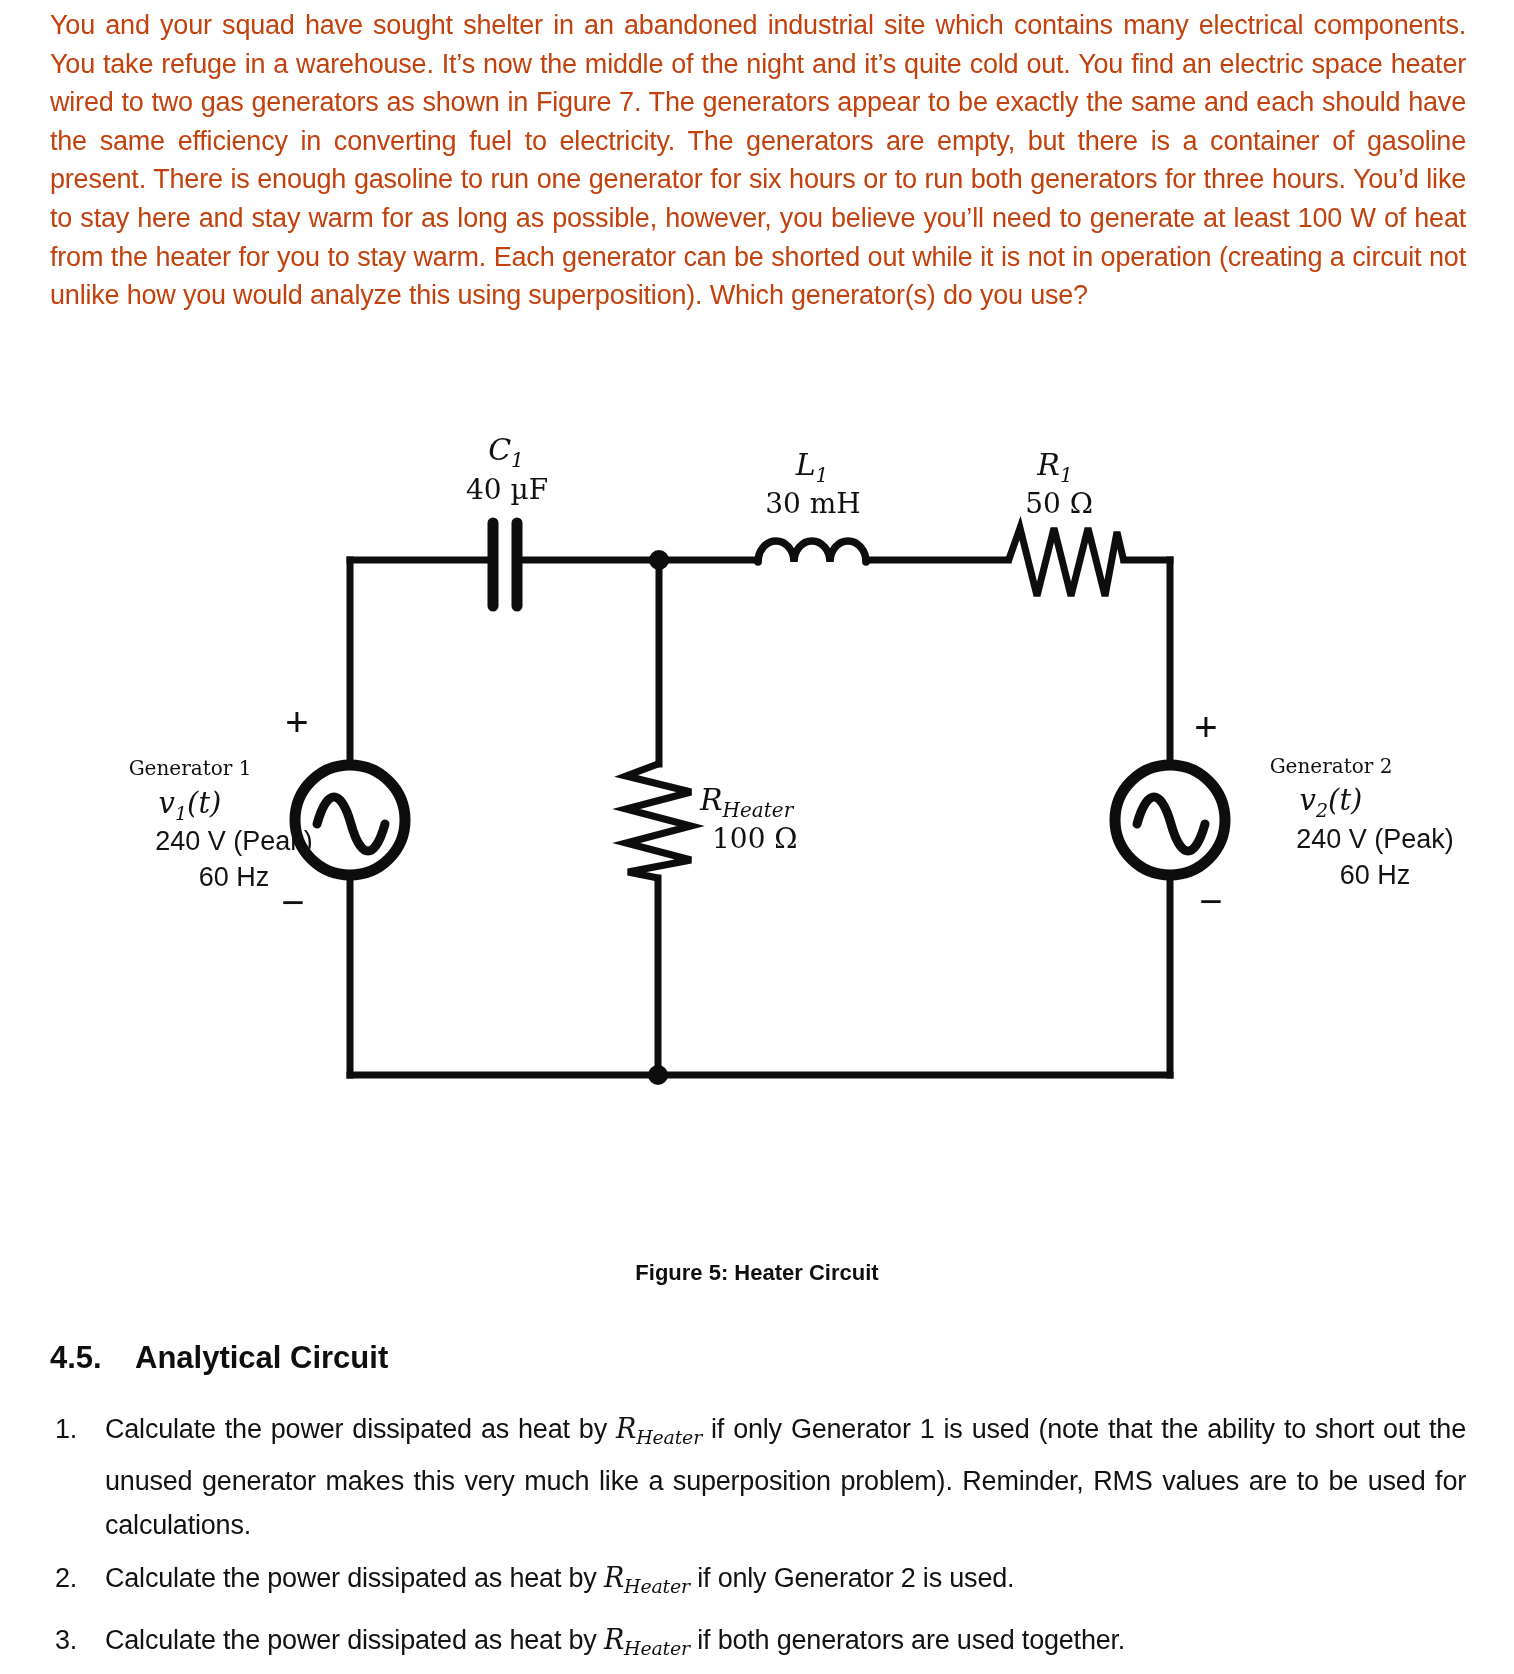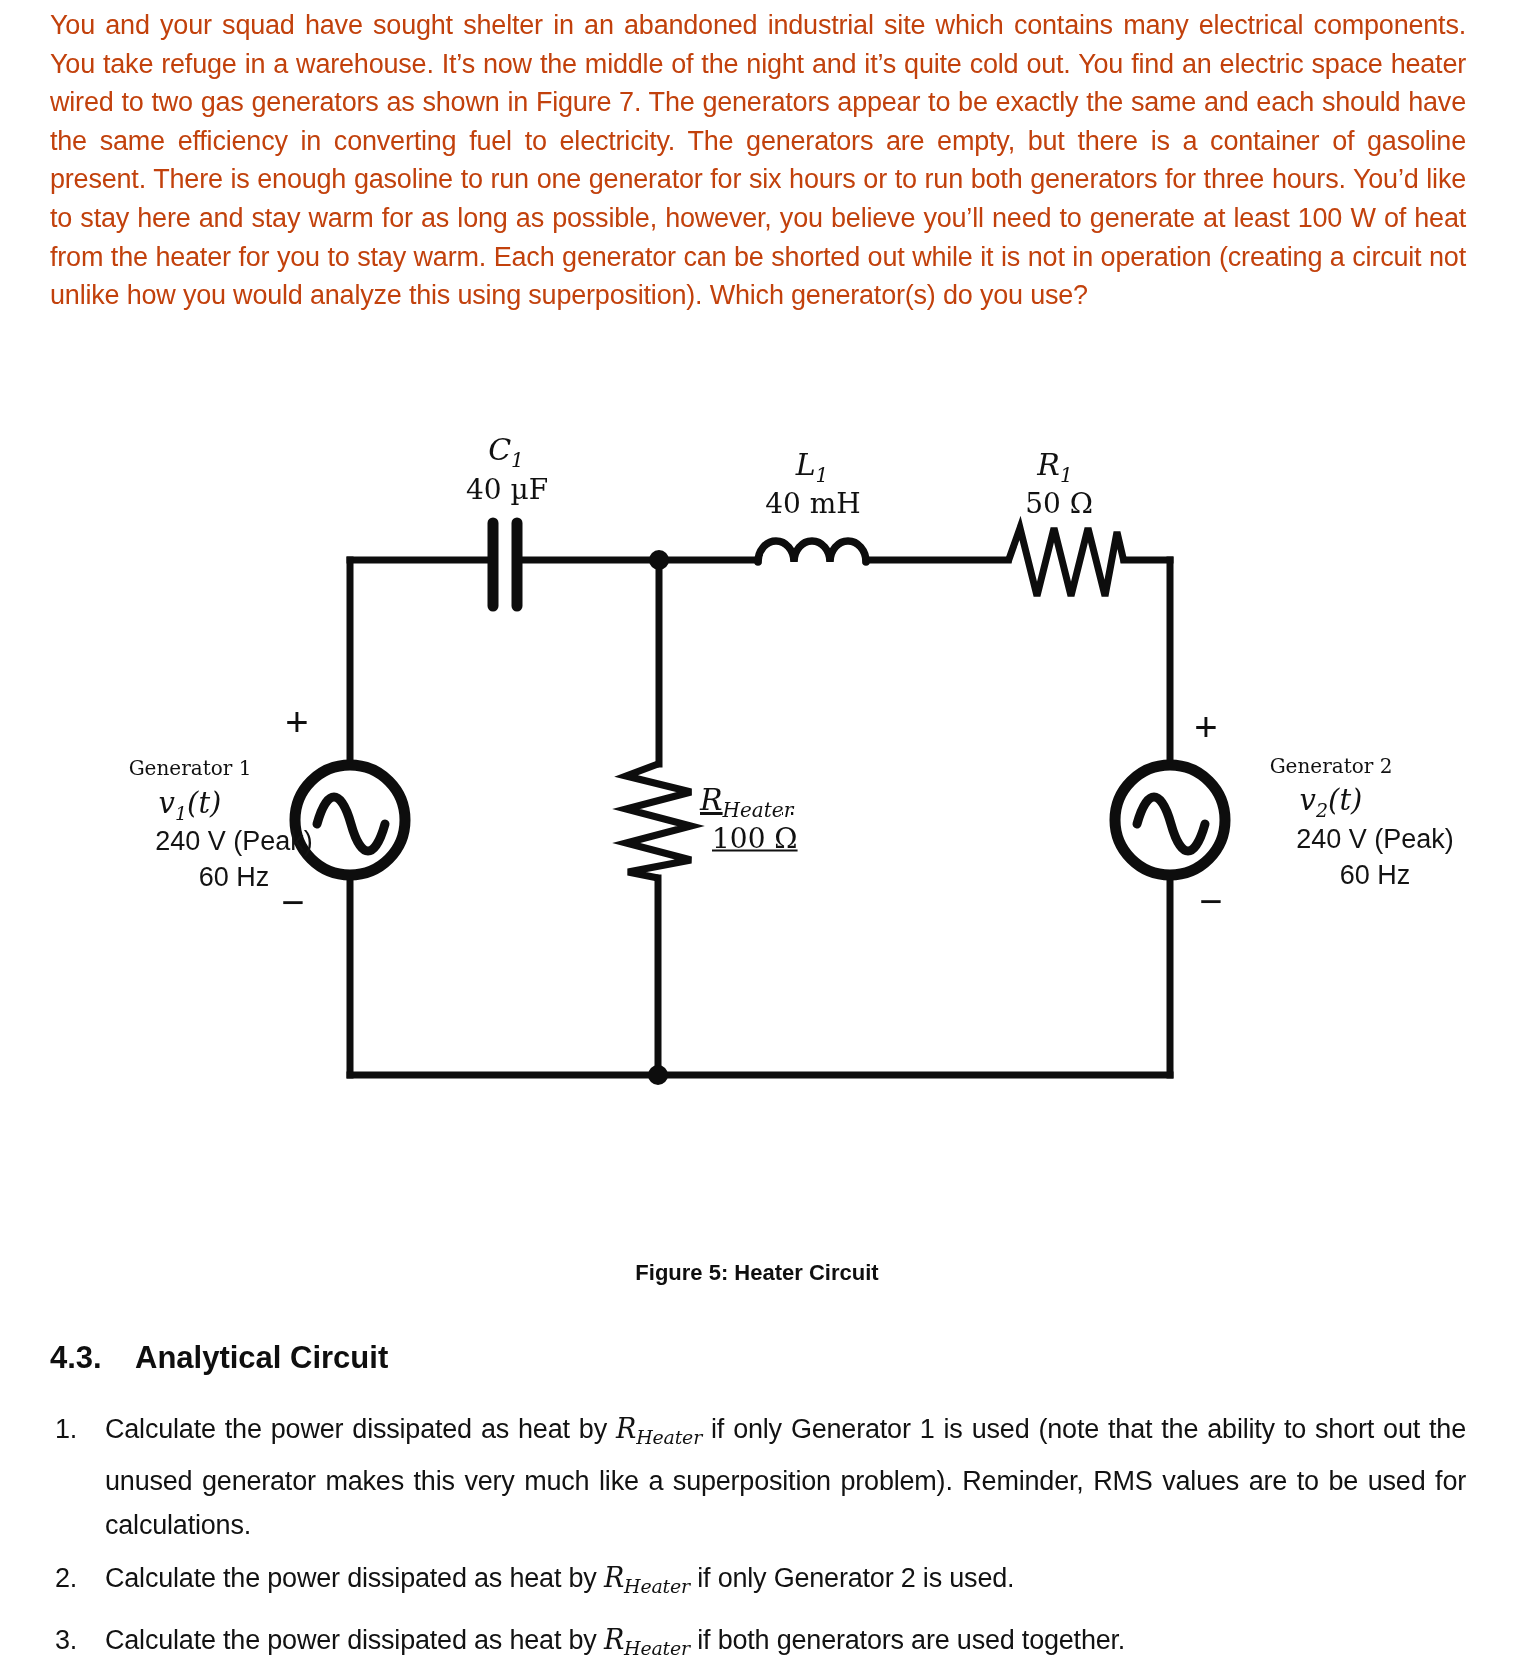--- a/index.html
+++ b/index.html
@@ -20,21 +20,21 @@
     font-family:"DejaVu Serif",serif;color:#111;
   }
   .lbl.sym{font-style:italic;font-size:30px;}
   .lbl.sym sub{font-size:20px;font-style:italic;}
   .lbl.val{font-size:28px;}
   .lbl.gen-name{font-size:20px;}
   .lbl.gen-sig{font-style:italic;font-size:29px;}
   .lbl.gen-sig sub{font-size:19px;}
   .lbl.sans{font-family:"Liberation Sans",sans-serif;font-size:27px;color:#131313;margin-left:44px;}
   .lbl.mark{font-family:"Liberation Sans",sans-serif;font-size:40px;font-weight:400;color:#101010;}
-  .lbl.left-align{transform:translate(0,-50%);text-decoration:underline;}
+  .lbl.left-align{transform:translate(0,-50%);}
   .caption{
     position:absolute;left:0;top:1260px;width:1514px;text-align:center;
     font-size:22px;font-weight:bold;color:#0f0f0f;
   }
   .heading{
     position:absolute;left:50px;top:1340px;
     font-size:31px;font-weight:bold;color:#0f0f0f;
   }
   .heading .h-num{display:inline-block;width:85px;}
   .tasks{position:absolute;left:55px;top:1407px;width:1411px;}
@@ -94,21 +94,21 @@
   <circle cx="659" cy="560" r="10" fill="#0d0d0d"></circle>
   <circle cx="658" cy="1075" r="10" fill="#0d0d0d"></circle>
 </svg>
 
 <div class="fig-labels">
 
   <span class="lbl sym" style="left:506px;top:452px"><i>C</i><sub>1</sub></span>
   <span class="lbl val" style="left:507px;top:489px">40 µF</span>
 
   <span class="lbl sym" style="left:812px;top:467px"><i>L</i><sub>1</sub></span>
-  <span class="lbl val" style="left:813px;top:503px">40 mH</span>
+  <span class="lbl val" style="left:813px;top:503px">30 mH</span>
 
   <span class="lbl sym" style="left:1055px;top:467px"><i>R</i><sub>1</sub></span>
   <span class="lbl val" style="left:1059px;top:503px">50 Ω</span>
 
   <span class="lbl sym left-align" style="left:700px;top:802px"><i>R</i><sub>Heater</sub></span>
   <span class="lbl val left-align" style="left:712px;top:838px">100 Ω</span>
 
   <span class="lbl gen-name" style="left:190px;top:768px">Generator 1</span>
   <span class="lbl gen-sig" style="left:190px;top:805px"><span>v</span><sub>1</sub><span>(t)</span></span>
   <span class="lbl sans" style="left:190px;top:841px">240 V (Peak)</span>
@@ -120,21 +120,21 @@
   <span class="lbl gen-sig" style="left:1331px;top:802px"><span>v</span><sub>2</sub><span>(t)</span></span>
   <span class="lbl sans" style="left:1331px;top:839px">240 V (Peak)</span>
   <span class="lbl sans" style="left:1331px;top:875px">60 Hz</span>
   <span class="lbl mark" style="left:1206px;top:727px">+</span>
   <span class="lbl mark" style="left:1211px;top:901px">−</span>
 </div>
 
 <div class="caption">Figure 5: Heater Circuit</div>
 
 <div class="heading">
-  <span class="h-num">4.3.</span><span class="h-title">Analytical Circuit</span>
+  <span class="h-num">4.5.</span><span class="h-title">Analytical Circuit</span>
 </div>
 
 <div class="tasks">
   <div class="task">
     <span class="num">1.</span><span>Calculate the power dissipated as heat by </span><i class="rsym">R</i><sub class="rsub">Heater</sub><span> if only Generator 1 is used (note that the ability to short out the unused generator makes this very much like a superposition problem). Reminder, RMS values are to be used for calculations.</span>
   </div>
   <div class="task">
     <span class="num">2.</span><span>Calculate the power dissipated as heat by </span><i class="rsym">R</i><sub class="rsub">Heater</sub><span> if only Generator 2 is used.</span>
   </div>
   <div class="task">

